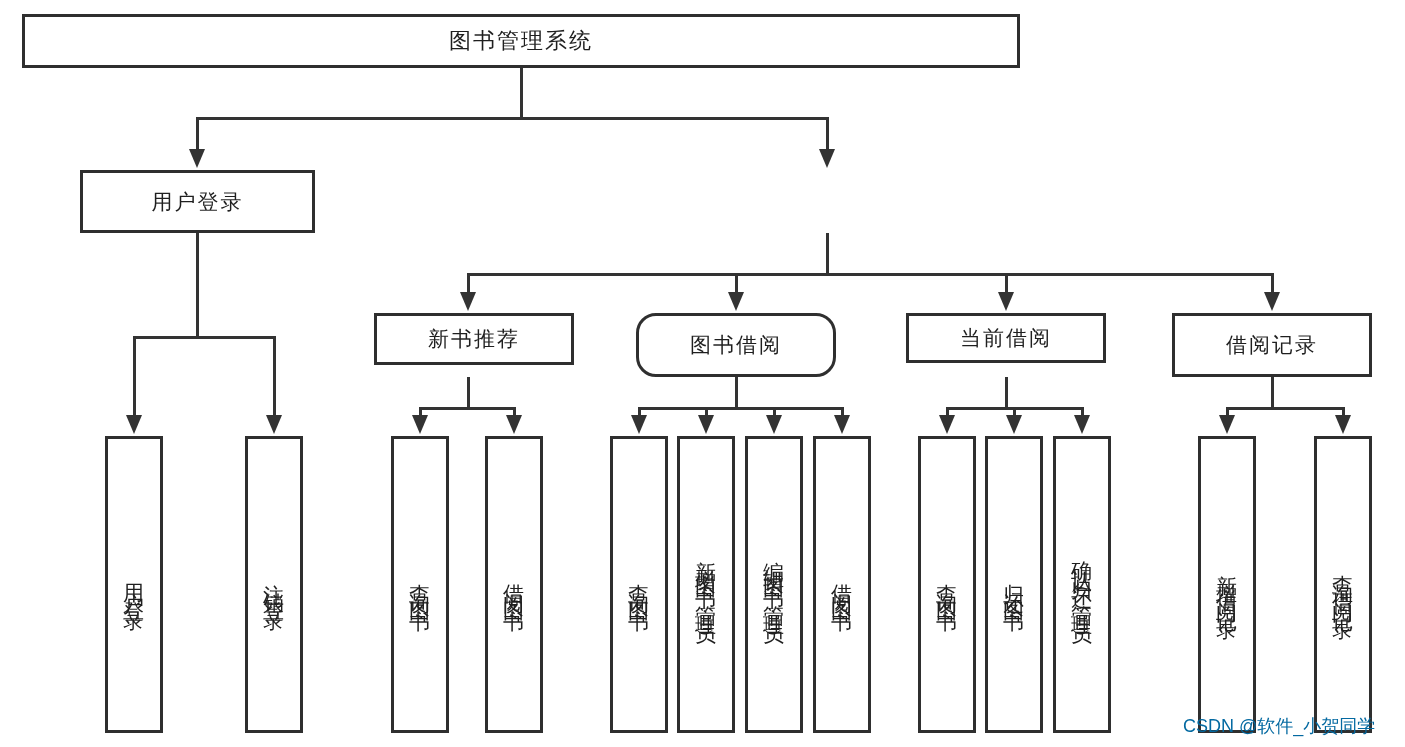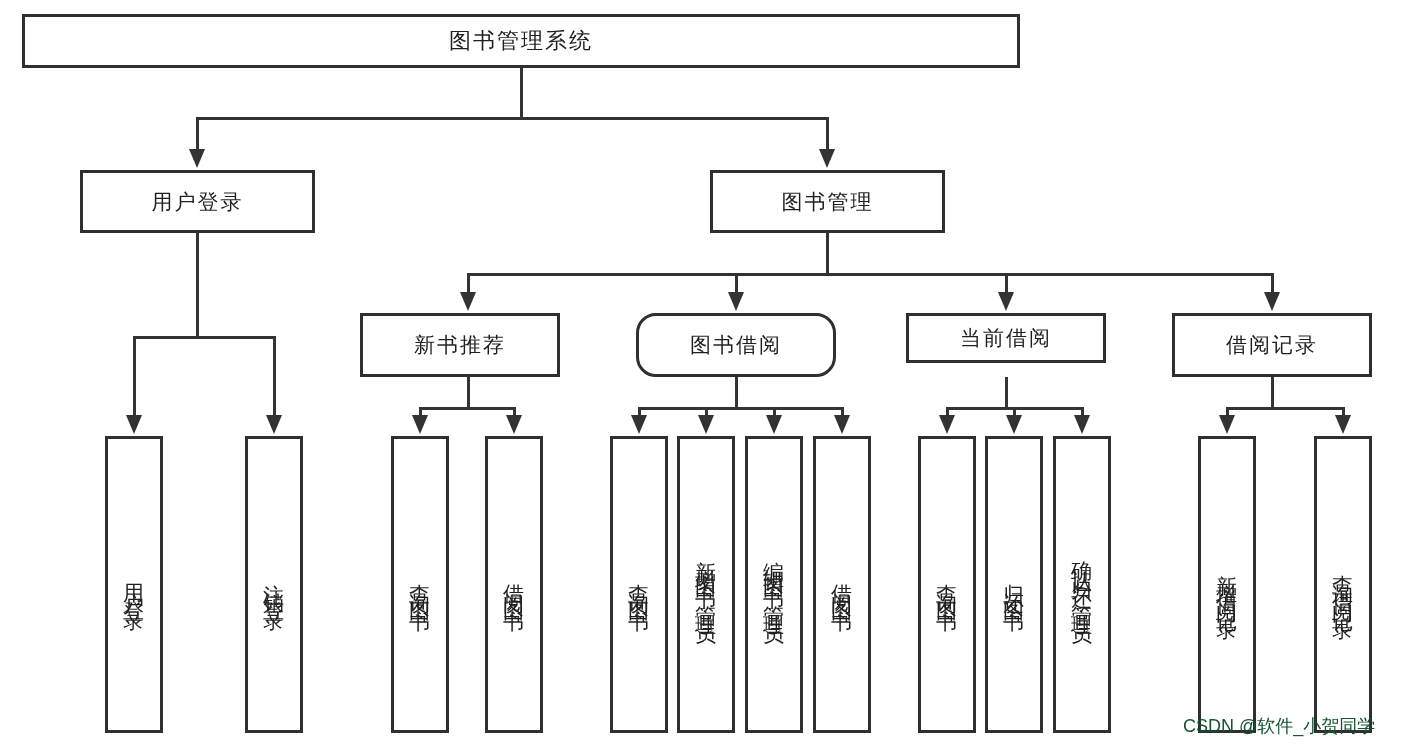--- a/index.html
+++ b/index.html
@@ -41,37 +41,36 @@
     border-left: 8px solid transparent;
     border-right: 8px solid transparent;
     border-top: 19px solid #333333;
     z-index: 1;
   }
   .watermark {
     position: absolute;
     left: 1183px;
     top: 714px;
     font-size: 18px;
-    color: #14532d;
+    color: #0369a1;
     letter-spacing: 0;
     z-index: 5;
     white-space: nowrap;
   }
 </style>
 </head>
 <body>
 
 <div class="diagram">
 
   <div class="box root" style="left:22px; top:14px; width:998px; height:54px;">图书管理系统</div>
 
   <div class="box" style="left:80px; top:170px; width:235px; height:63px;">用户登录</div>
-  <div class="box" style="left:710px; top:170px; width:235px; height:63px;">图书管理</div>
 
-  <div class="box" style="left:360px; top:313px; width:200px; height:64px;">新书推荐</div>
+  <div class="box" style="left:374px; top:313px; width:200px; height:52px;">新书推荐</div>
   <div class="box" style="left:636px; top:313px; width:200px; height:64px;border-radius:20px;">图书借阅</div>
   <div class="box" style="left:906px; top:313px; width:200px; height:50px;">当前借阅</div>
   <div class="box" style="left:1172px; top:313px; width:200px; height:64px;">借阅记录</div>
 
   <div class="box vbox" style="left:105px; top:436px; width:58px; height:297px;">用户登录</div>
   <div class="box vbox" style="left:245px; top:436px; width:58px; height:297px;">注销登录</div>
 
   <div class="box vbox" style="left:391px; top:436px; width:58px; height:297px;">查询图书</div>
   <div class="box vbox" style="left:485px; top:436px; width:58px; height:297px;">借阅图书</div>
 

